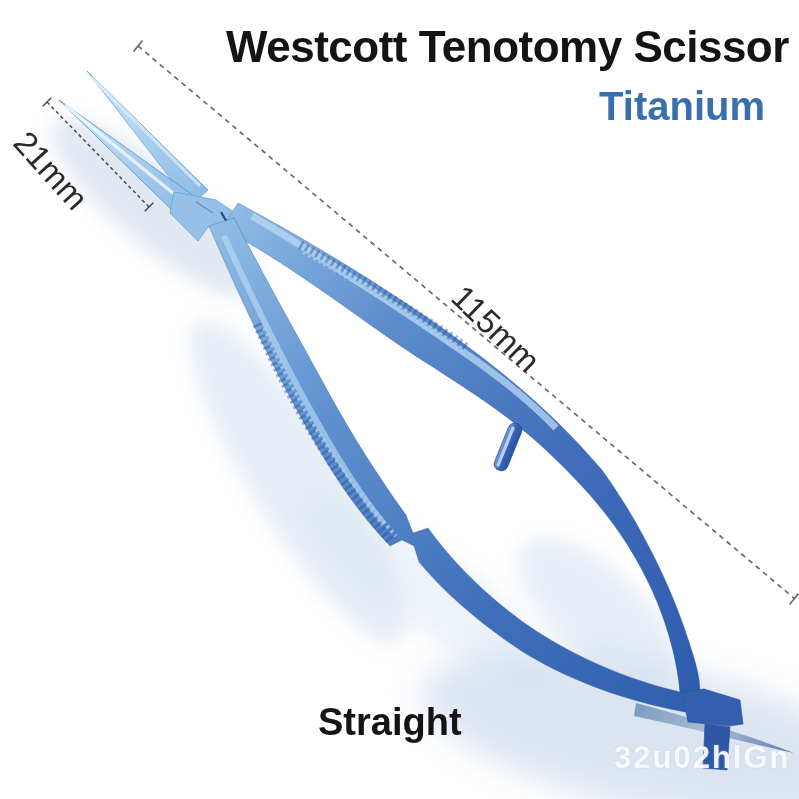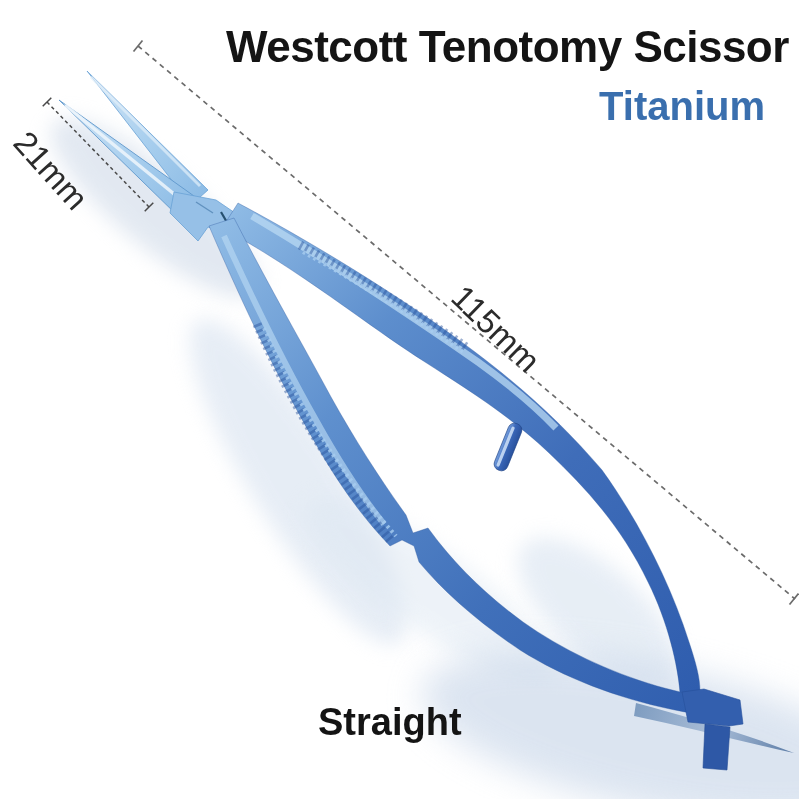--- a/index.html
+++ b/index.html
@@ -149,13 +149,14 @@
       <path d="M 682,692 L 704,689 L 740,700 L 743,724 L 729,726 L 688,722 Z" fill="#335fae" stroke="#27509c" stroke-width="0.6"></path>
       <path d="M 705,724 L 730,727 L 727,770 L 703,768 Z" fill="#2e58a6" stroke="#234b94" stroke-width="0.6"></path>
     </g>
   </svg>
 
   <div class="txt material">Titanium</div>
   <div class="txt title">Westcott Tenotomy Scissor</div>
   <div class="txt measure m21">21mm</div>
   <div class="txt measure m115">115mm</div>
   <div class="txt style-label">Straight</div>
+  <div class="txt code-wm">32u02hlGn</div>
 </div>
 
 </body></html>

